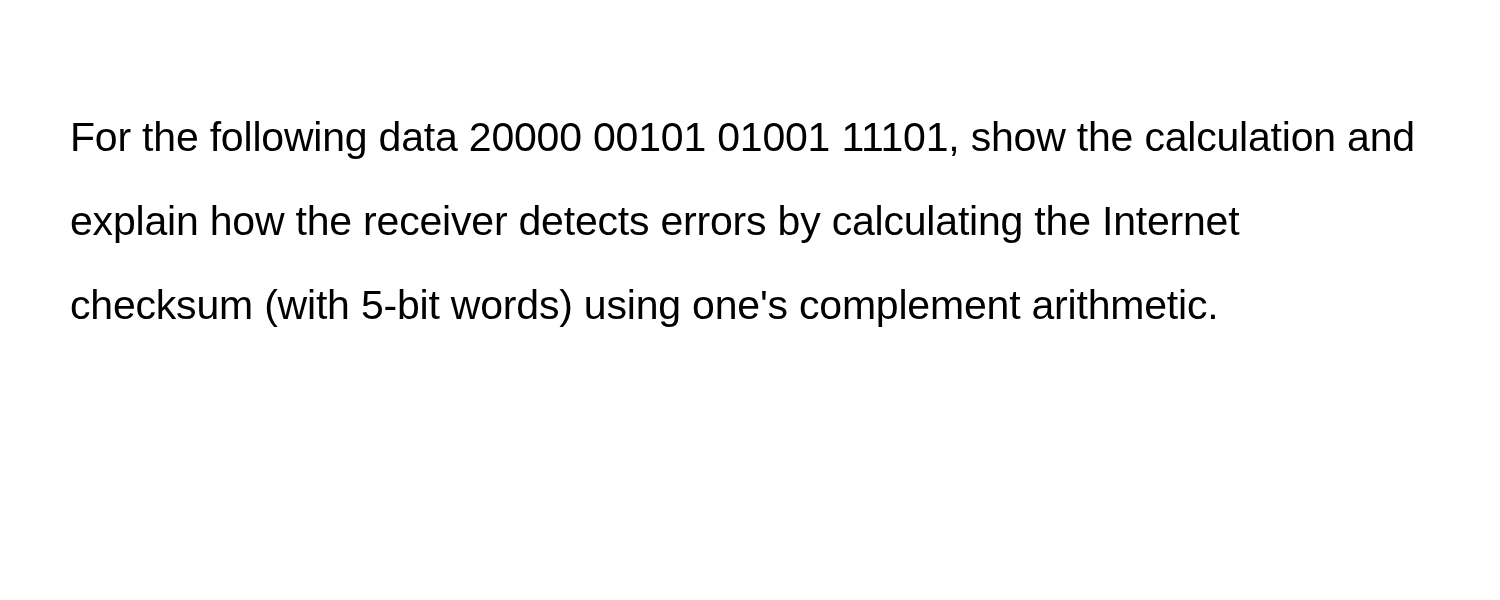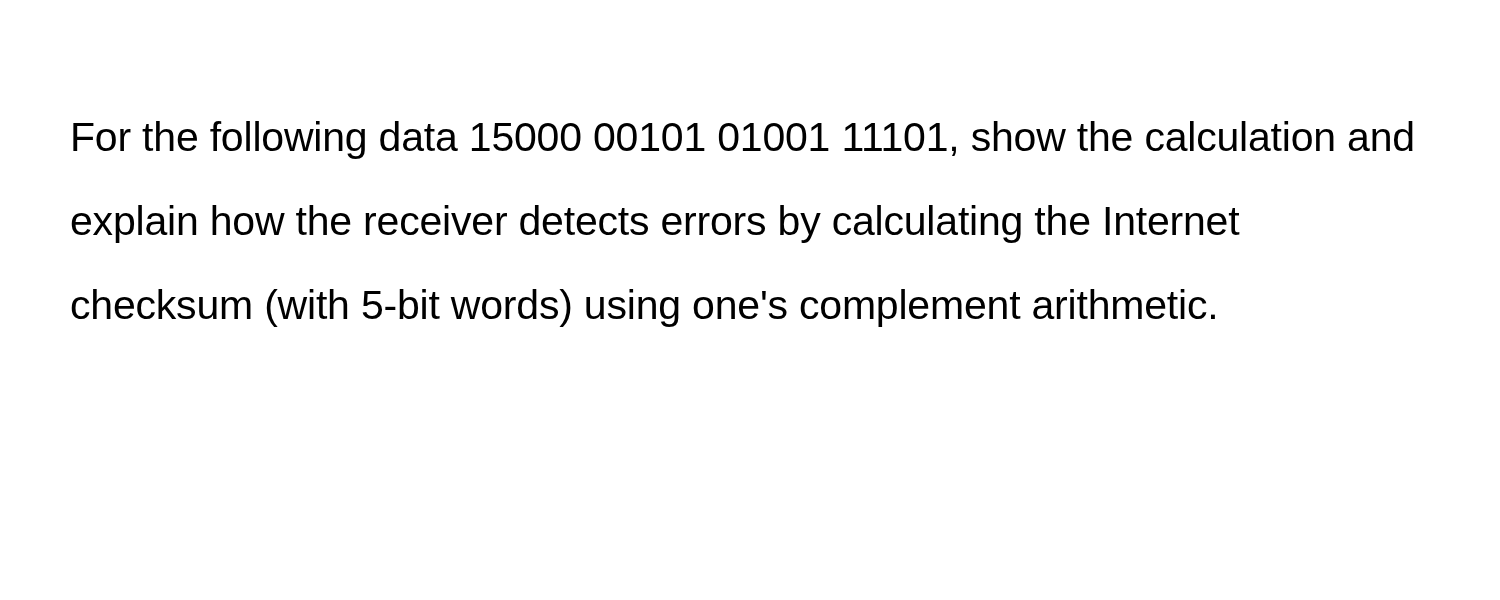--- a/index.html
+++ b/index.html
@@ -20,13 +20,13 @@
       font-size: 41px;
       line-height: 2.05;
       color: #000000;
       font-weight: 400;
       letter-spacing: -0.2px;
     }
   </style>
 </head>
 <body>
 
-<div class="text-content">For the following data 15000 00101 01001 11101, show the calculation and explain how the receiver detects errors by calculating the Internet checksum (with 5-bit words) using one's complement arithmetic.</div>
+<div class="text-content">For the following data 20000 00101 01001 11101, show the calculation and explain how the receiver detects errors by calculating the Internet checksum (with 5-bit words) using one's complement arithmetic.</div>
 
 </body></html>

